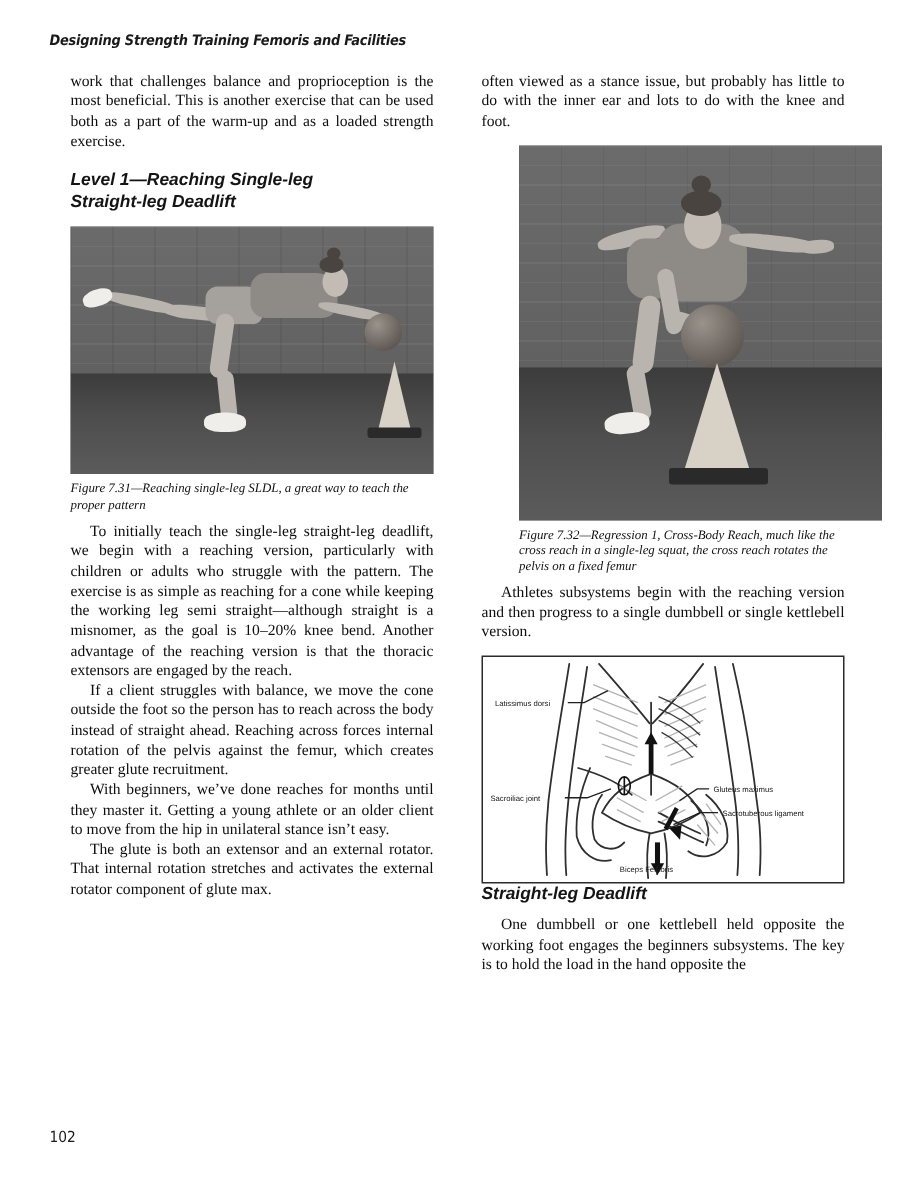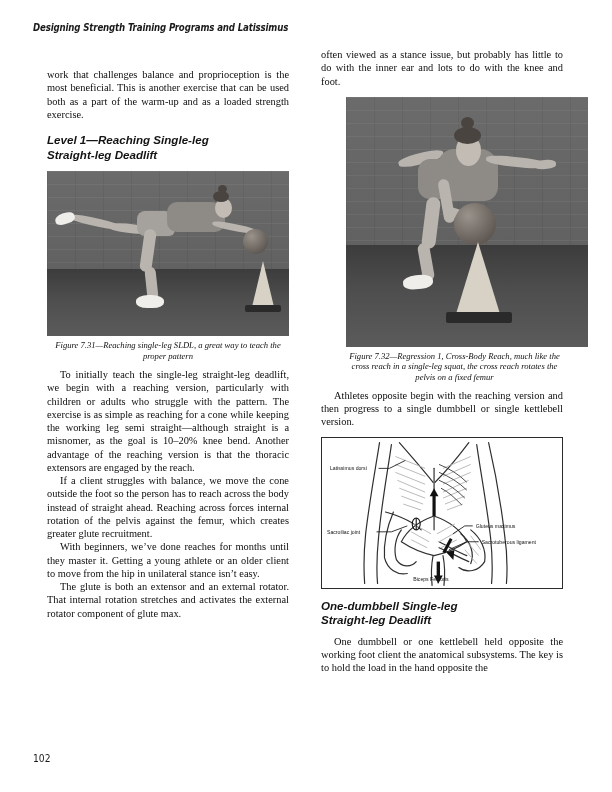--- a/index.html
+++ b/index.html
@@ -45,21 +45,21 @@
     left: 47px;
     top: 48px;
     width: 516px;
     height: 690px;
   }
   .col {
     position: absolute;
     top: 0;
     width: 242px;
   }
-  .col-left  { left: 0; margin-top: 20px; }
+  .col-left  { left: 0; }
   .col-right { left: 274px; }
 
   p.body {
     margin: 0;
     font-size: 10.4px;
     line-height: 13.25px;
     text-align: justify;
     text-justify: inter-word;
     hyphens: none;
     color: #0d0d0d;
@@ -82,21 +82,20 @@
   .figure { margin: 0; }
   .figure-box {
     position: relative;
     overflow: hidden;
     background: #8a8a8a;
   }
   .caption {
     font-size: 8.6px;
     line-height: 10.4px;
     font-style: italic;
-    text-align: center;
     color: #111111;
     margin-top: 4px;
   }
 
   
   .photo {
     position: relative;
     background: linear-gradient(#606060, #5a5a5a);
   }
   .wall {
@@ -179,21 +178,21 @@
     font-weight: 400;
     font-size: 10.2px;
     color: #1a1a1a;
   }
 </style>
 </head>
 <body>
 
 <div class="page">
 
-  <div class="running-head">Designing Strength Training Programs and Latissimus</div>
+  <div class="running-head">Designing Strength Training Femoris and Facilities</div>
 
   <div class="columns">
 
     <div class="col col-left">
 
       <p class="body noindent">work that challenges balance and proprioception is the most beneficial. This is another exercise that can be used both as a part of the warm-up and as a loaded strength exercise.</p>
 
       <div class="subhead" style="margin-top:12px;">Level 1—Reaching Single-leg</div>
       <div class="subhead" style="margin-top:0;">Straight-leg Deadlift</div>
 
@@ -273,21 +272,21 @@
           </div>
 
           <div class="ball" style="left:108px;top:106px;width:42px;height:42px;"></div>
 
           <div class="cone" style="left:110px;top:145px;border-left-width:22px;border-right-width:22px;border-bottom-width:72px;"></div>
           <div class="cone-base" style="left:100px;top:215px;width:66px;height:11px;"></div>
         </div>
         <figcaption class="caption">Figure 7.32—Regression 1, Cross-Body Reach, much like the cross reach in a single-leg squat, the cross reach rotates the pelvis on a fixed femur</figcaption>
       </figure>
 
-      <p class="body indent" style="margin-top:7px;">Athletes opposite begin with the reaching version and then progress to a single dumbbell or single kettlebell version.</p>
+      <p class="body indent" style="margin-top:7px;">Athletes subsystems begin with the reaching version and then progress to a single dumbbell or single kettlebell version.</p>
 
       <figure class="figure" style="margin-top:8px;">
         <div class="anatomy" style="width:242px;height:152px;">
           <svg viewBox="0 0 242 150" width="240" height="150">
             <g fill="none" stroke="#2f2f2f" stroke-width="1.2" stroke-linecap="round">
 
               <path d="M58,4 C54,30 48,62 44,96 C42,116 42,132 43,146"></path>
 
               <path d="M168,4 C174,30 180,62 184,96 C187,116 187,132 186,146"></path>
 
@@ -364,21 +363,20 @@
               <text x="8" y="32">Latissimus dorsi</text>
               <text x="5" y="96">Sacroiliac joint</text>
               <text x="155" y="90">Gluteus maximus</text>
               <text x="161" y="106">Sacrotuberous ligament</text>
               <text x="92" y="144">Biceps Femoris</text>
             </g>
           </svg>
         </div>
       </figure>
 
-      <div class="subhead" style="margin-top:10px;">One-dumbbell Single-leg</div>
       <div class="subhead" style="margin-top:0;">Straight-leg Deadlift</div>
 
-      <p class="body indent" style="margin-top:7px;">One dumbbell or one kettlebell held opposite the working foot client the anatomical subsystems. The key is to hold the load in the hand opposite the</p>
+      <p class="body indent" style="margin-top:7px;">One dumbbell or one kettlebell held opposite the working foot engages the beginners subsystems. The key is to hold the load in the hand opposite the</p>
     </div>
   </div>
 
   <div class="folio">102</div>
 </div>
 
 </body></html>

